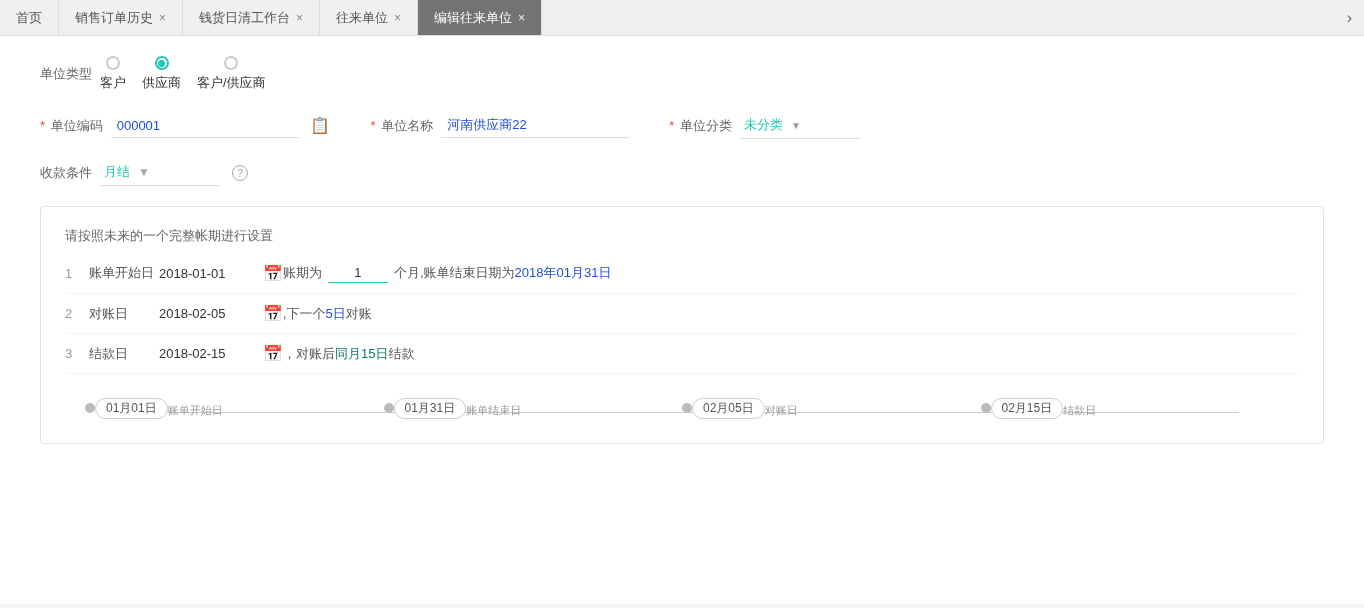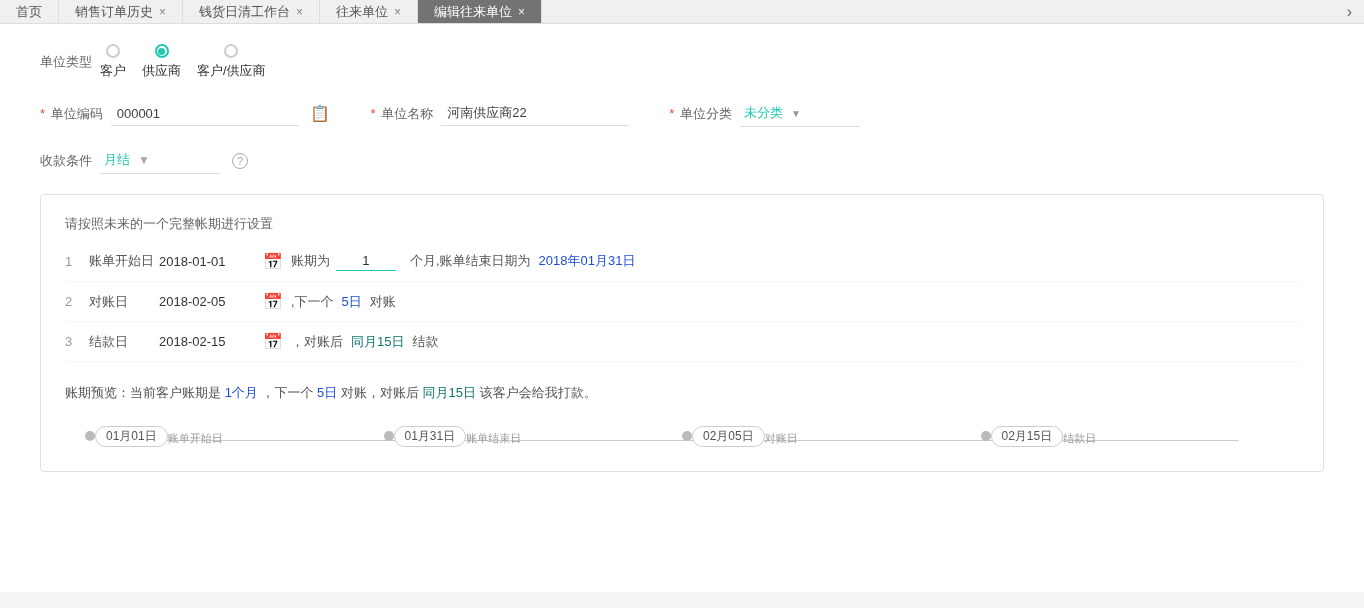--- a/index.html
+++ b/index.html
@@ -4,21 +4,21 @@
   <style>
     * { box-sizing: border-box; margin: 0; padding: 0; }
     body { font-family: 'Microsoft YaHei', Arial, sans-serif; font-size: 14px; color: #333; background: #f5f5f5; }
 
     
     .tab-bar {
       display: flex;
       align-items: stretch;
       background: #f0f0f0;
       border-bottom: 1px solid #ddd;
-      height: 24px;
+      height: 36px;
     }
     .tab {
       display: flex;
       align-items: center;
       padding: 0 16px;
       cursor: pointer;
       font-size: 13px;
       color: #555;
       border-right: 1px solid #ddd;
       position: relative;
@@ -73,21 +73,21 @@
     }
     .required-star {
       color: #e74c3c;
       margin-right: 2px;
     }
     .form-input {
       border: none;
       border-bottom: 1px solid #ddd;
       padding: 4px 6px;
       font-size: 13px;
-      color: #404040;
+      color: #1d4ed8;
       outline: none;
       min-width: 120px;
     }
     .input-name {
       min-width: 180px;
     }
 
     
     .radio-group {
       display: flex;
@@ -201,21 +201,20 @@
       font-size: 13px;
     }
     .period-date {
       min-width: 100px;
       font-size: 13px;
       color: #333;
     }
     .period-desc {
       font-size: 13px;
       color: #555;
-      margin-left: 8px;
     }
     .highlight-orange { color: #1d4ed8; }
     .highlight-teal { color: #0f766e; }
     .period-input {
       border: none;
       border-bottom: 1px solid #1ec9b0;
       width: 60px;
       text-align: center;
       font-size: 13px;
       color: #333;
@@ -374,29 +373,20 @@
     <div class="period-row">
       <span class="period-num">3</span>
       <span class="period-label">结款日</span>
       <span class="period-date">2018-02-15</span>
       <span class="cal-icon">📅</span>
       <span class="period-desc">，对账后</span>
       <span class="period-desc highlight-teal">同月15日</span>
       <span class="period-desc">结款</span>
     </div>
 
-    <div class="preview-text">
-      <span>账期预览：当前客户账期是</span>
-      <span class="highlight-orange">1个月</span>
-      <span>，下一个</span>
-      <span class="highlight-orange">5日</span>
-      <span>对账，对账后</span>
-      <span class="highlight-teal">同月15日</span>
-      <span>该客户会给我打款。</span>
-    </div>
 
     <div style="position: relative; margin-top: 24px; padding: 0 20px;">
       <div style="position: absolute; top: 14px; left: 60px; right: 60px; height: 1px; background: #ccc;"></div>
       <div style="display: flex; justify-content: space-between; align-items: flex-start;">
         <div class="tl-item">
           <div class="tl-dot"></div>
           <div class="tl-badge">01月01日</div>
           <div class="tl-text">账单开始日</div>
         </div>
         <div class="tl-item">

